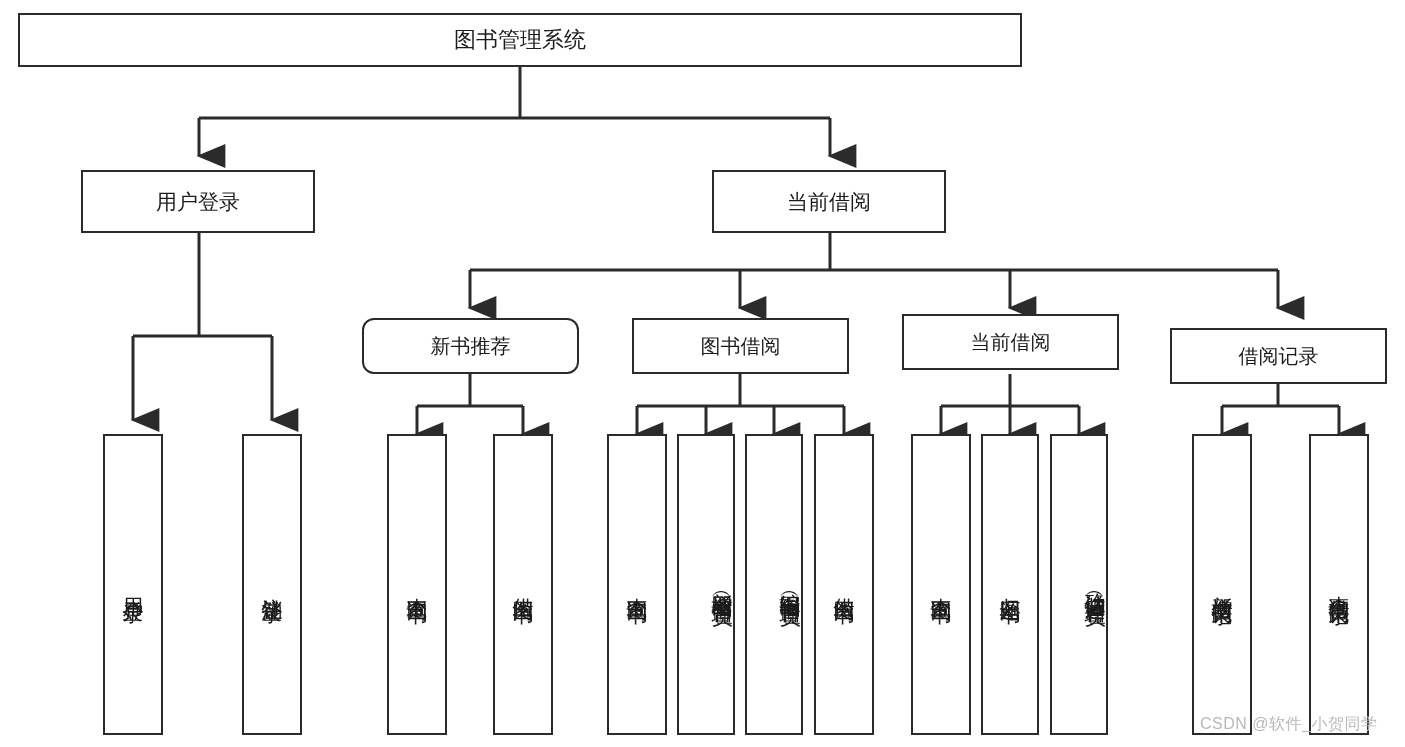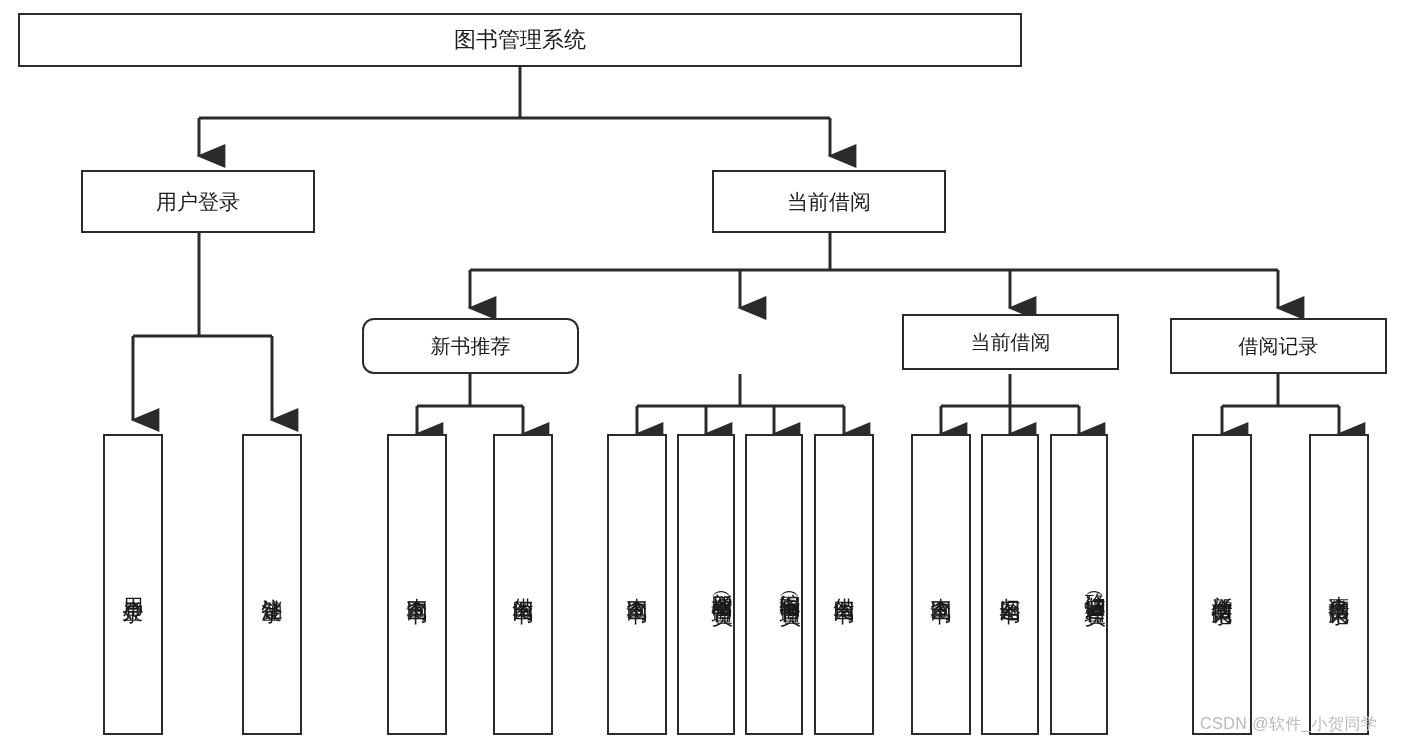--- a/index.html
+++ b/index.html
@@ -108,24 +108,27 @@
   <div class="node lvl2" style="left:81px;top:170px;width:234px;height:63px;">
     <span>用户登录</span>
   </div>
   <div class="node lvl2" style="left:712px;top:170px;width:234px;height:63px;">
     <span>当前借阅</span>
   </div>
 
   <div class="node lvl3" style="left:362px;top:318px;width:217px;height:56px;border-radius:12px;">
     <span>新书推荐</span>
   </div>
+  <div class="node lvl3" style="left:632px;top:318px;width:217px;height:56px;">
+    <span>图书借阅</span>
+  </div>
   <div class="node lvl3" style="left:902px;top:314px;width:217px;height:56px;">
     <span>当前借阅</span>
   </div>
-  <div class="node lvl3" style="left:1170px;top:318px;width:217px;height:56px;">
+  <div class="node lvl3" style="left:1170px;top:328px;width:217px;height:56px;">
     <span>借阅记录</span>
   </div>
 
   <div class="node vert" style="left:103px;top:434px;width:60px;height:301px;">
     <span>用户登录</span>
   </div>
   <div class="node vert" style="left:242px;top:434px;width:60px;height:301px;">
     <span>注销登录</span>
   </div>
 

